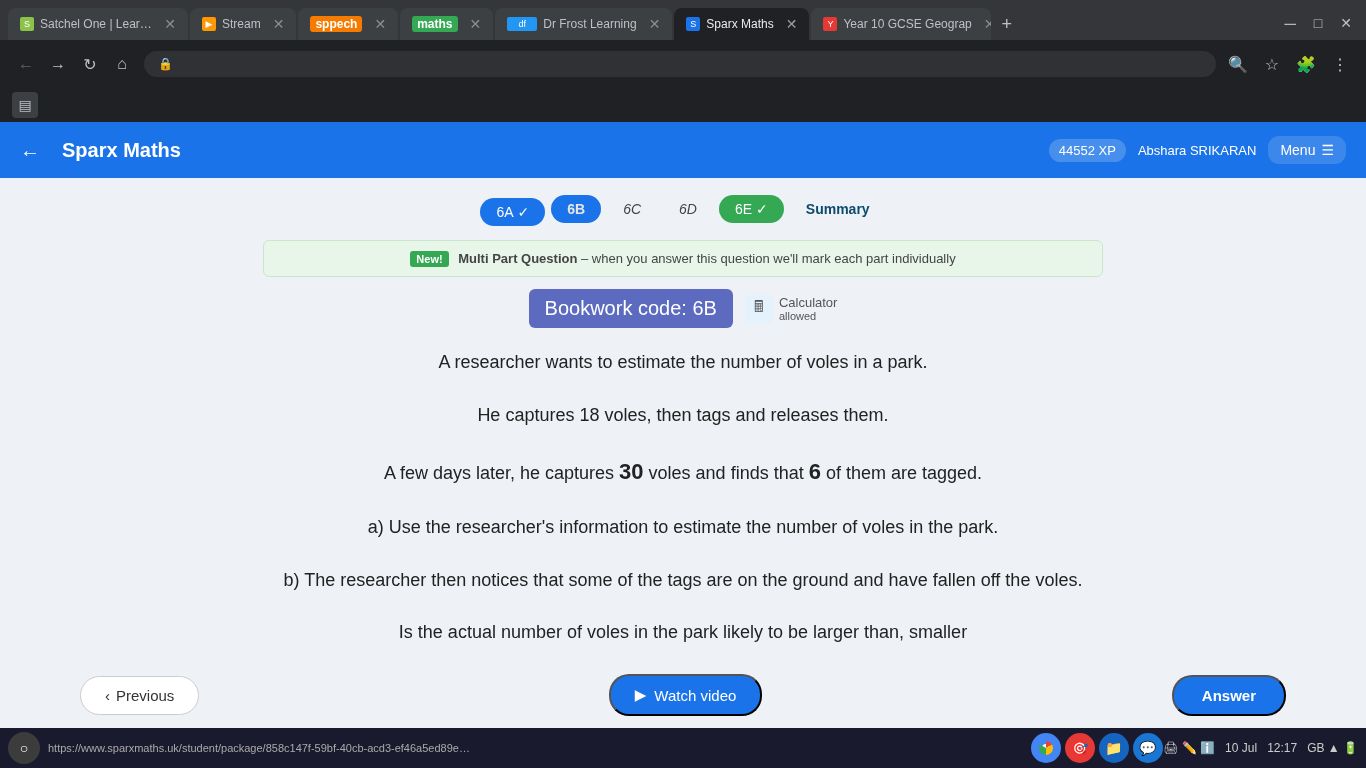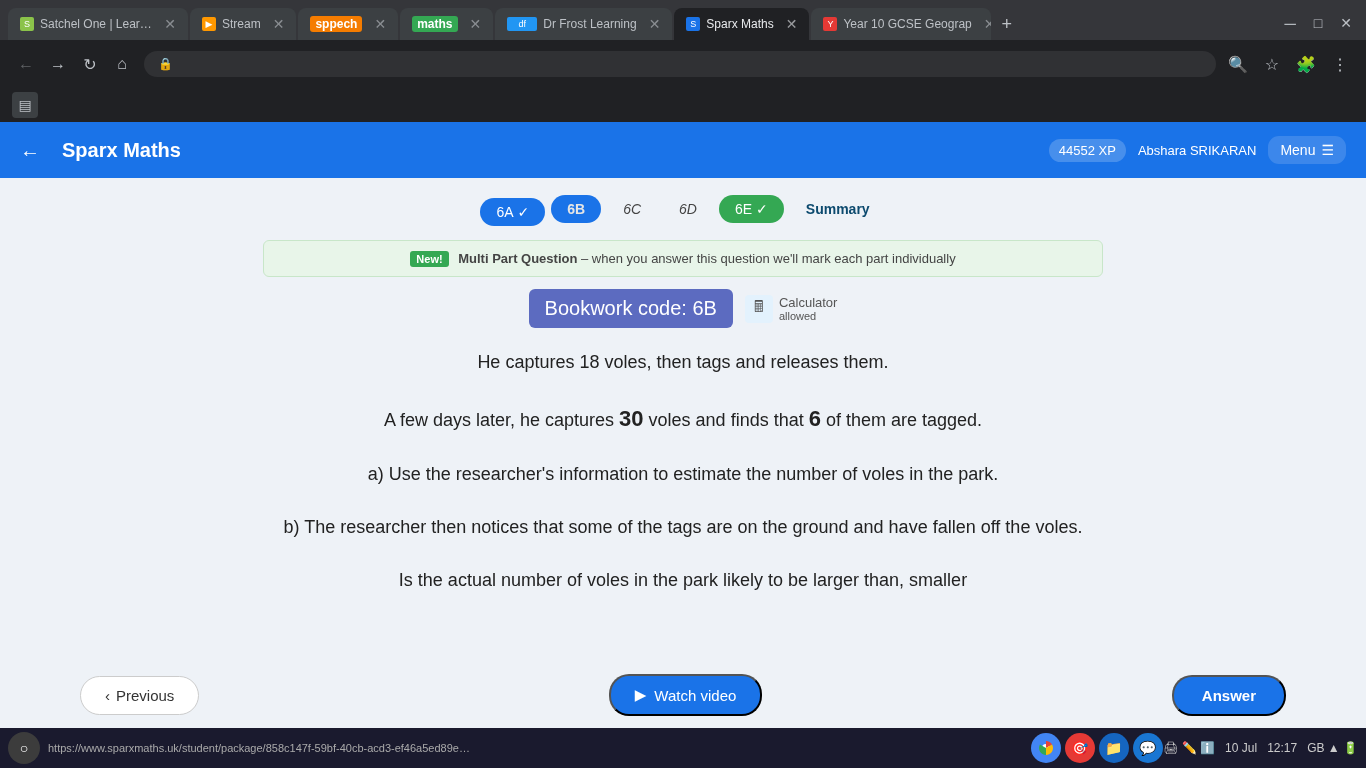--- a/index.html
+++ b/index.html
@@ -192,20 +192,21 @@
       <div class="calculator-allowed">
         <div class="calc-icon">🖩</div>
         <div>
           <div>Calculator</div>
           <div style="font-size:11px;">allowed</div>
         </div>
       </div>
     </div>
 
     <div class="question-content">
+      <p>A researcher wants to estimate the number of voles in a park.</p>
       <p>He captures 18 voles, then tags and releases them.</p>
       <p>
         <span>A few days later, he captures</span>
         <span class="large-num">30</span>
         <span>voles and finds that</span>
         <span class="large-num">6</span>
         <span>of them are tagged.</span>
       </p>
       <p>a) Use the researcher's information to estimate the number of voles in the park.</p>
       <p>b) The researcher then notices that some of the tags are on the ground and have fallen off the voles.</p>

